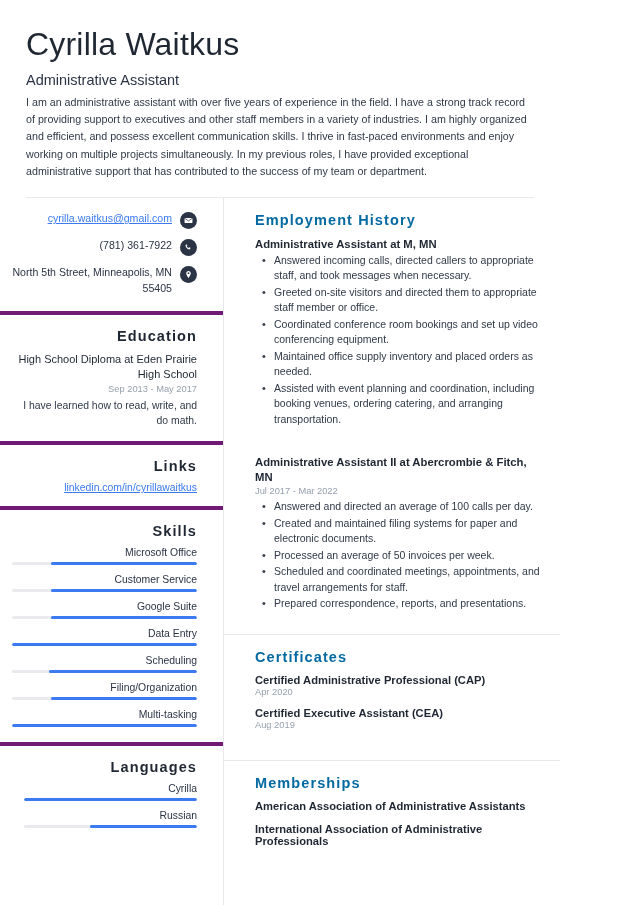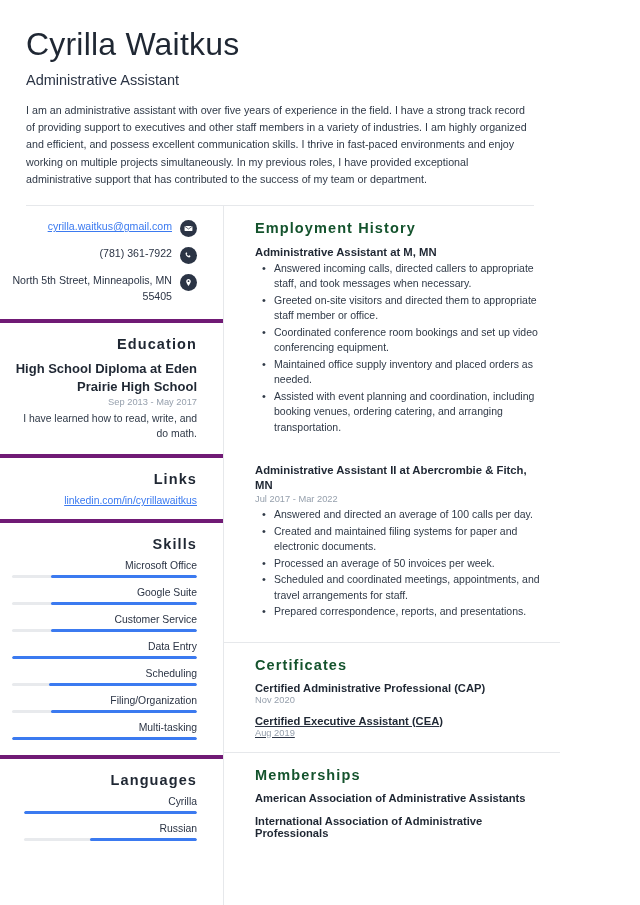--- a/index.html
+++ b/index.html
@@ -33,21 +33,21 @@
     font-weight: 400;
     letter-spacing: 0.2px;
     color: #1f2733;
     line-height: 1.15;
     margin-bottom: 9px;
   }
   .job-title {
     font-size: 14.5px;
     font-weight: 400;
     color: #2b3445;
-    margin-bottom: 14px;
+    margin-bottom: 6px;
   }
   .summary {
     font-size: 10.7px;
     line-height: 1.62;
     color: #2f3947;
     max-width: 585px;
     text-align: left;
   }
 
   .header-rule {
@@ -120,22 +120,22 @@
     background: #2b3445;
     display: flex;
     align-items: center;
     justify-content: center;
     margin-top: 1px;
   }
   .ic svg { display: block; }
 
   
   .edu-title {
-    font-size: 13px;
-    font-weight: 700;
+    font-size: 11px;
+    font-weight: 400;
     line-height: 1.35;
     color: #1f2733;
   }
   .edu-date {
     font-size: 9.3px;
     color: #96a0ad;
     margin-top: 2px;
     margin-bottom: 4px;
   }
   .edu-desc {
@@ -179,21 +179,21 @@
   .main-block {
     padding: 14px 20px 14px 31px;
     border-bottom: 1px solid #e6e8eb;
   }
   .main-block.no-border { border-bottom: 0; flex: 1 1 auto; }
 
   .main-heading {
     font-size: 14.5px;
     font-weight: 700;
     letter-spacing: 1.1px;
-    color: #14532d;
+    color: #0369a1;
     margin-bottom: 9px;
   }
 
   .entry { margin-bottom: 27px; }
   .entry:last-child { margin-bottom: 8px; }
 
   .entry-title {
     font-size: 11.3px;
     font-weight: 700;
     color: #1f2733;
@@ -221,21 +221,21 @@
   .entry-list li::before {
     content: "\2022";
     position: absolute;
     left: 7px;
     top: -1px;
     color: #2f3947;
     font-size: 11px;
   }
 
   .cert-entry { margin-bottom: 10px; }
-  .cert-entry:last-child { margin-bottom: 0; text-decoration: underline; }
+  .cert-entry:last-child { margin-bottom: 16px; }
   .cert-title {
     font-size: 11.2px;
     font-weight: 700;
     color: #1f2733;
   }
   .cert-date {
     font-size: 9.3px;
     color: #96a0ad;
     margin-top: 1px;
   }
@@ -310,27 +310,27 @@
       <section class="side-block">
         <div class="side-heading">Skills</div>
         <div id="skills-list">
             <div class="meter-item">
               <div class="meter-label">Microsoft Office</div>
               <div class="meter-track">
                 <div class="meter-fill" style="width: 79%;"></div>
               </div>
             </div>
             <div class="meter-item">
+              <div class="meter-label">Customer Service</div>
+              <div class="meter-track">
+                <div class="meter-fill" style="width: 79%;"></div>
+              </div>
+            </div>
+            <div class="meter-item">
               <div class="meter-label">Google Suite</div>
-              <div class="meter-track">
-                <div class="meter-fill" style="width: 79%;"></div>
-              </div>
-            </div>
-            <div class="meter-item">
-              <div class="meter-label">Customer Service</div>
               <div class="meter-track">
                 <div class="meter-fill" style="width: 79%;"></div>
               </div>
             </div>
             <div class="meter-item">
               <div class="meter-label">Data Entry</div>
               <div class="meter-track">
                 <div class="meter-fill" style="width: 100%;"></div>
               </div>
             </div>
@@ -402,21 +402,21 @@
               </ul>
             </div>
           </div>
       </section>
 
       <section class="main-block">
         <div class="main-heading">Certificates</div>
         <div id="certificates-list">
             <div class="cert-entry">
               <div class="cert-title">Certified Administrative Professional (CAP)</div>
-              <div class="cert-date">Nov 2020</div>
+              <div class="cert-date">Apr 2020</div>
             </div>
             <div class="cert-entry">
               <div class="cert-title">Certified Executive Assistant (CEA)</div>
               <div class="cert-date">Aug 2019</div>
             </div>
           </div>
       </section>
 
       <section class="main-block no-border">
         <div class="main-heading">Memberships</div>

